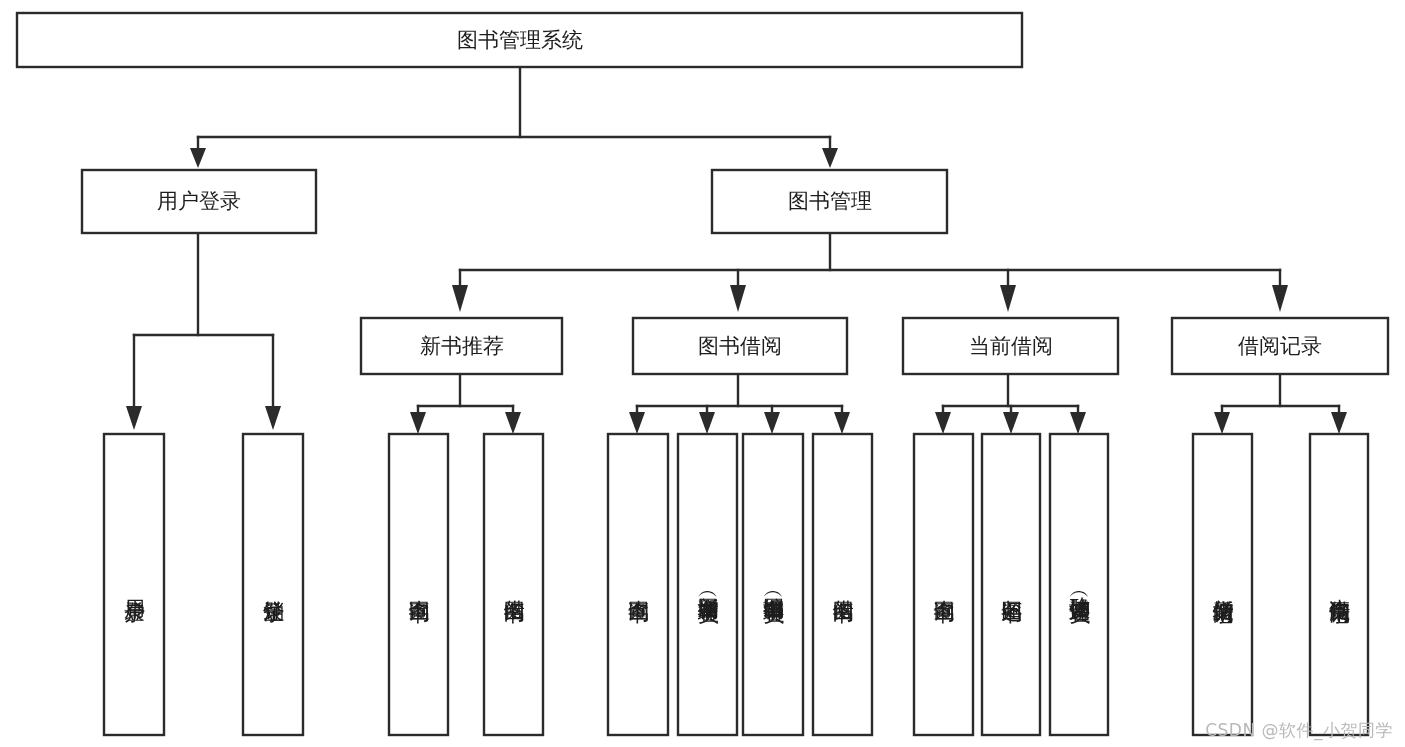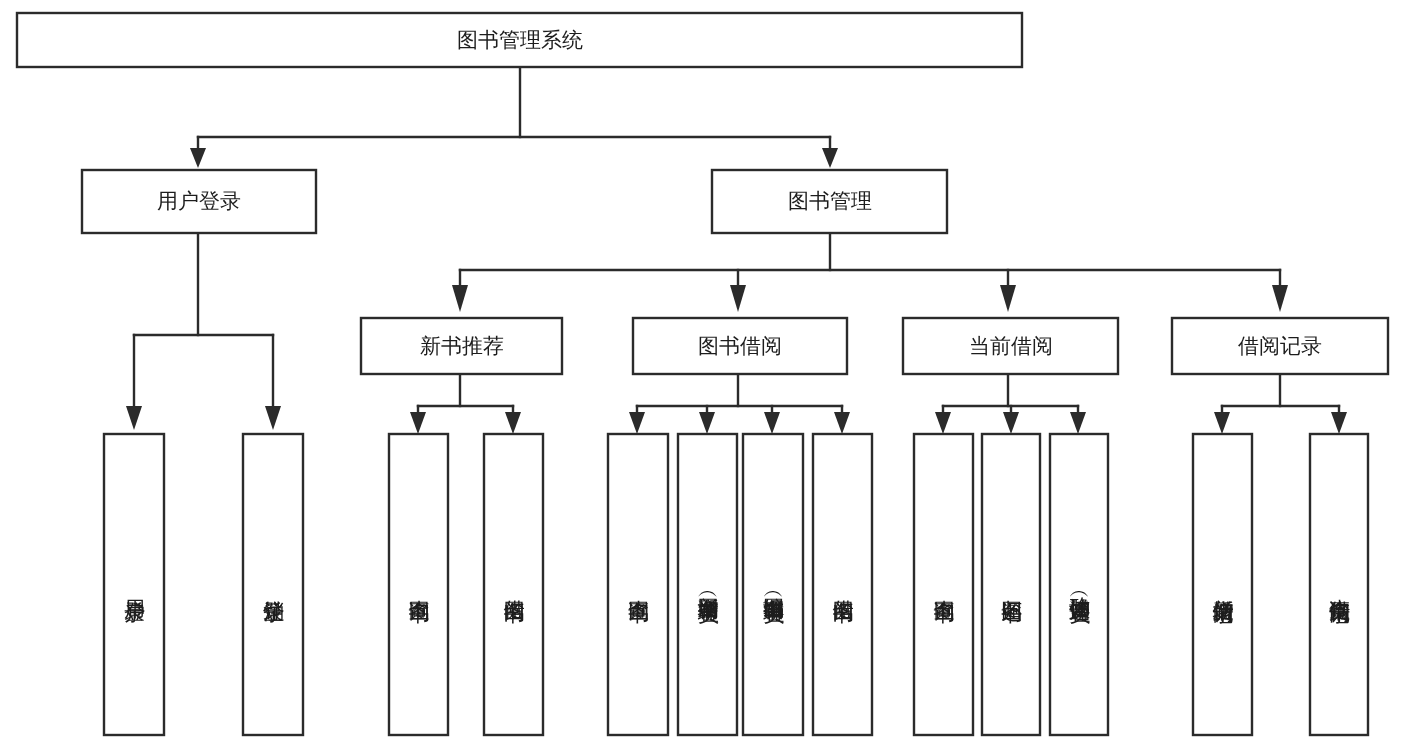--- a/index.html
+++ b/index.html
@@ -204,13 +204,14 @@
   <div class="vlabel" style="left: 608px; top: 434px; width: 60px; height: 301px; display: flex; align-items: center; justify-content: center;">查询图书</div>
   <div class="vlabel" style="left: 678px; top: 434px; width: 59px; height: 301px; display: flex; align-items: center; justify-content: center;">新增图书（管理员）</div>
   <div class="vlabel" style="left: 743px; top: 434px; width: 60px; height: 301px; display: flex; align-items: center; justify-content: center;">编辑图书（管理员）</div>
   <div class="vlabel" style="left: 813px; top: 434px; width: 59px; height: 301px; display: flex; align-items: center; justify-content: center;">借阅图书</div>
   <div class="vlabel" style="left: 914px; top: 434px; width: 59px; height: 301px; display: flex; align-items: center; justify-content: center;">查询图书</div>
   <div class="vlabel" style="left: 982px; top: 434px; width: 58px; height: 301px; display: flex; align-items: center; justify-content: center;">归还图书</div>
   <div class="vlabel" style="left: 1050px; top: 434px; width: 58px; height: 301px; display: flex; align-items: center; justify-content: center;">确认归还（管理员）</div>
   <div class="vlabel" style="left: 1193px; top: 434px; width: 59px; height: 301px; display: flex; align-items: center; justify-content: center;">新增借阅记录</div>
   <div class="vlabel" style="left: 1310px; top: 434px; width: 58px; height: 301px; display: flex; align-items: center; justify-content: center;">查询借阅记录</div>
 
+  <div class="watermark">CSDN @软件_小贺同学</div>
 </div>
 
 </body></html>

